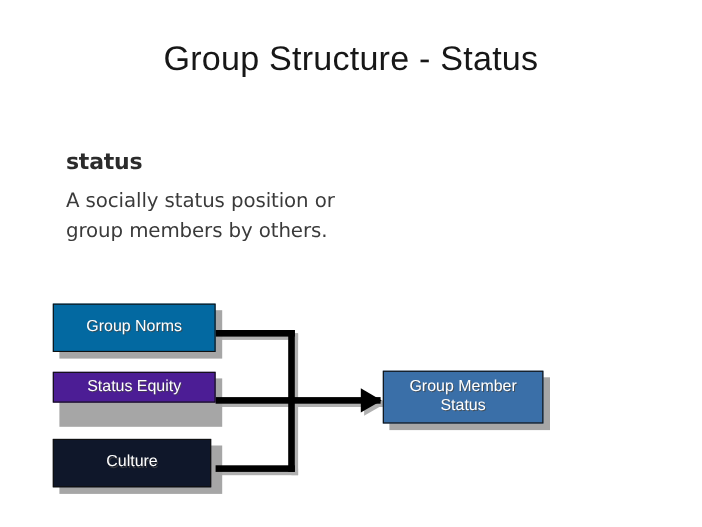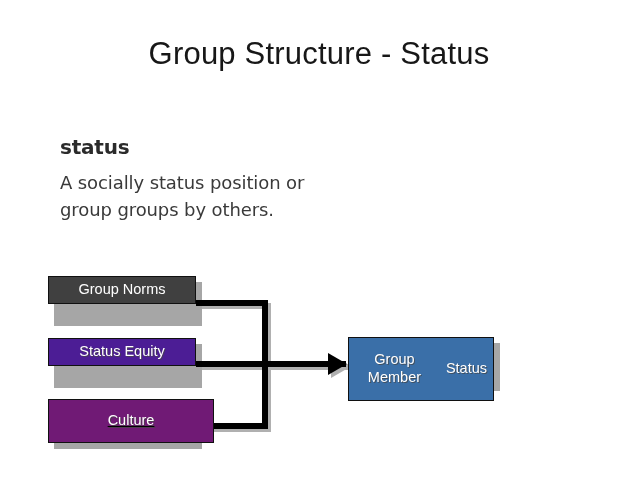--- a/index.html
+++ b/index.html
@@ -135,21 +135,21 @@
 <body>
 
 <div id="slide">
 
   <div id="slide-title">Group Structure - Status</div>
 
   <div id="definition">
     <div id="definition-term">status</div>
     <div id="definition-body">
       <span class="dline">A socially status position or</span>
-      <span class="dline">group groups by others.</span>
+      <span class="dline">group members by others.</span>
     </div>
   </div>
 
   <div id="diagram">
 
     <div class="conn-shadow" style="left:199px; top:303px; width:72px; height:6px;"></div>
     <div class="conn-shadow" style="left:199px; top:364px; width:150px; height:6px;"></div>
     <div class="conn-shadow" style="left:199px; top:426px; width:72px; height:6px;"></div>
     <div class="conn-shadow" style="left:265px; top:303px; width:6px; height:129px;"></div>
     <div id="arrow-head-shadow" style="left:331px; top:356px;"></div>
@@ -158,31 +158,31 @@
     <div class="node-shadow" style="left:54px; top:344px; width:148px; height:44px;"></div>
     <div class="node-shadow" style="left:54px; top:405px; width:148px; height:44px;"></div>
     <div class="node-shadow" style="left:354px; top:343px; width:146px; height:48px;"></div>
 
     <div class="conn" style="left:196px; top:300px; width:72px; height:6px;"></div>
     <div class="conn" style="left:196px; top:361px; width:150px; height:6px;"></div>
     <div class="conn" style="left:196px; top:423px; width:72px; height:6px;"></div>
     <div class="conn" style="left:262px; top:300px; width:6px; height:129px;"></div>
     <div id="arrow-head" style="left:328px; top:353px;"></div>
 
-    <div class="node" id="node-group-norms" style="left:48px; top:276px; width:148px; height:28px; background:#404040;">
+    <div class="node" id="node-group-norms" style="left:48px; top:276px; width:148px; height:44px; background:#0369a1;">
       <span class="node-label">Group Norms</span>
     </div>
 
     <div class="node" id="node-status-equity" style="left:48px; top:338px; width:148px; height:28px; background:#4c1d95;">
       <span class="node-label">Status Equity</span>
     </div>
 
-    <div class="node" id="node-culture" style="left:48px; top:399px; width:166px; height:44px; background:#701a75;text-decoration:underline;">
+    <div class="node" id="node-culture" style="left:48px; top:399px; width:144px; height:44px; background:#0f172a;">
       <span class="node-label">Culture</span>
     </div>
 
-    <div class="node" id="node-group-member-status" style="left:348px; top:337px; width:146px; height:64px; background:#3A6FA8; flex-direction:row;text-align:center;">
+    <div class="node" id="node-group-member-status" style="left:348px; top:337px; width:146px; height:48px; background:#3A6FA8; flex-direction:column;text-align:center;">
       <span class="node-label">Group Member</span>
       <span class="node-label">Status</span>
     </div>
 
   </div>
 </div>
 
 </body></html>

